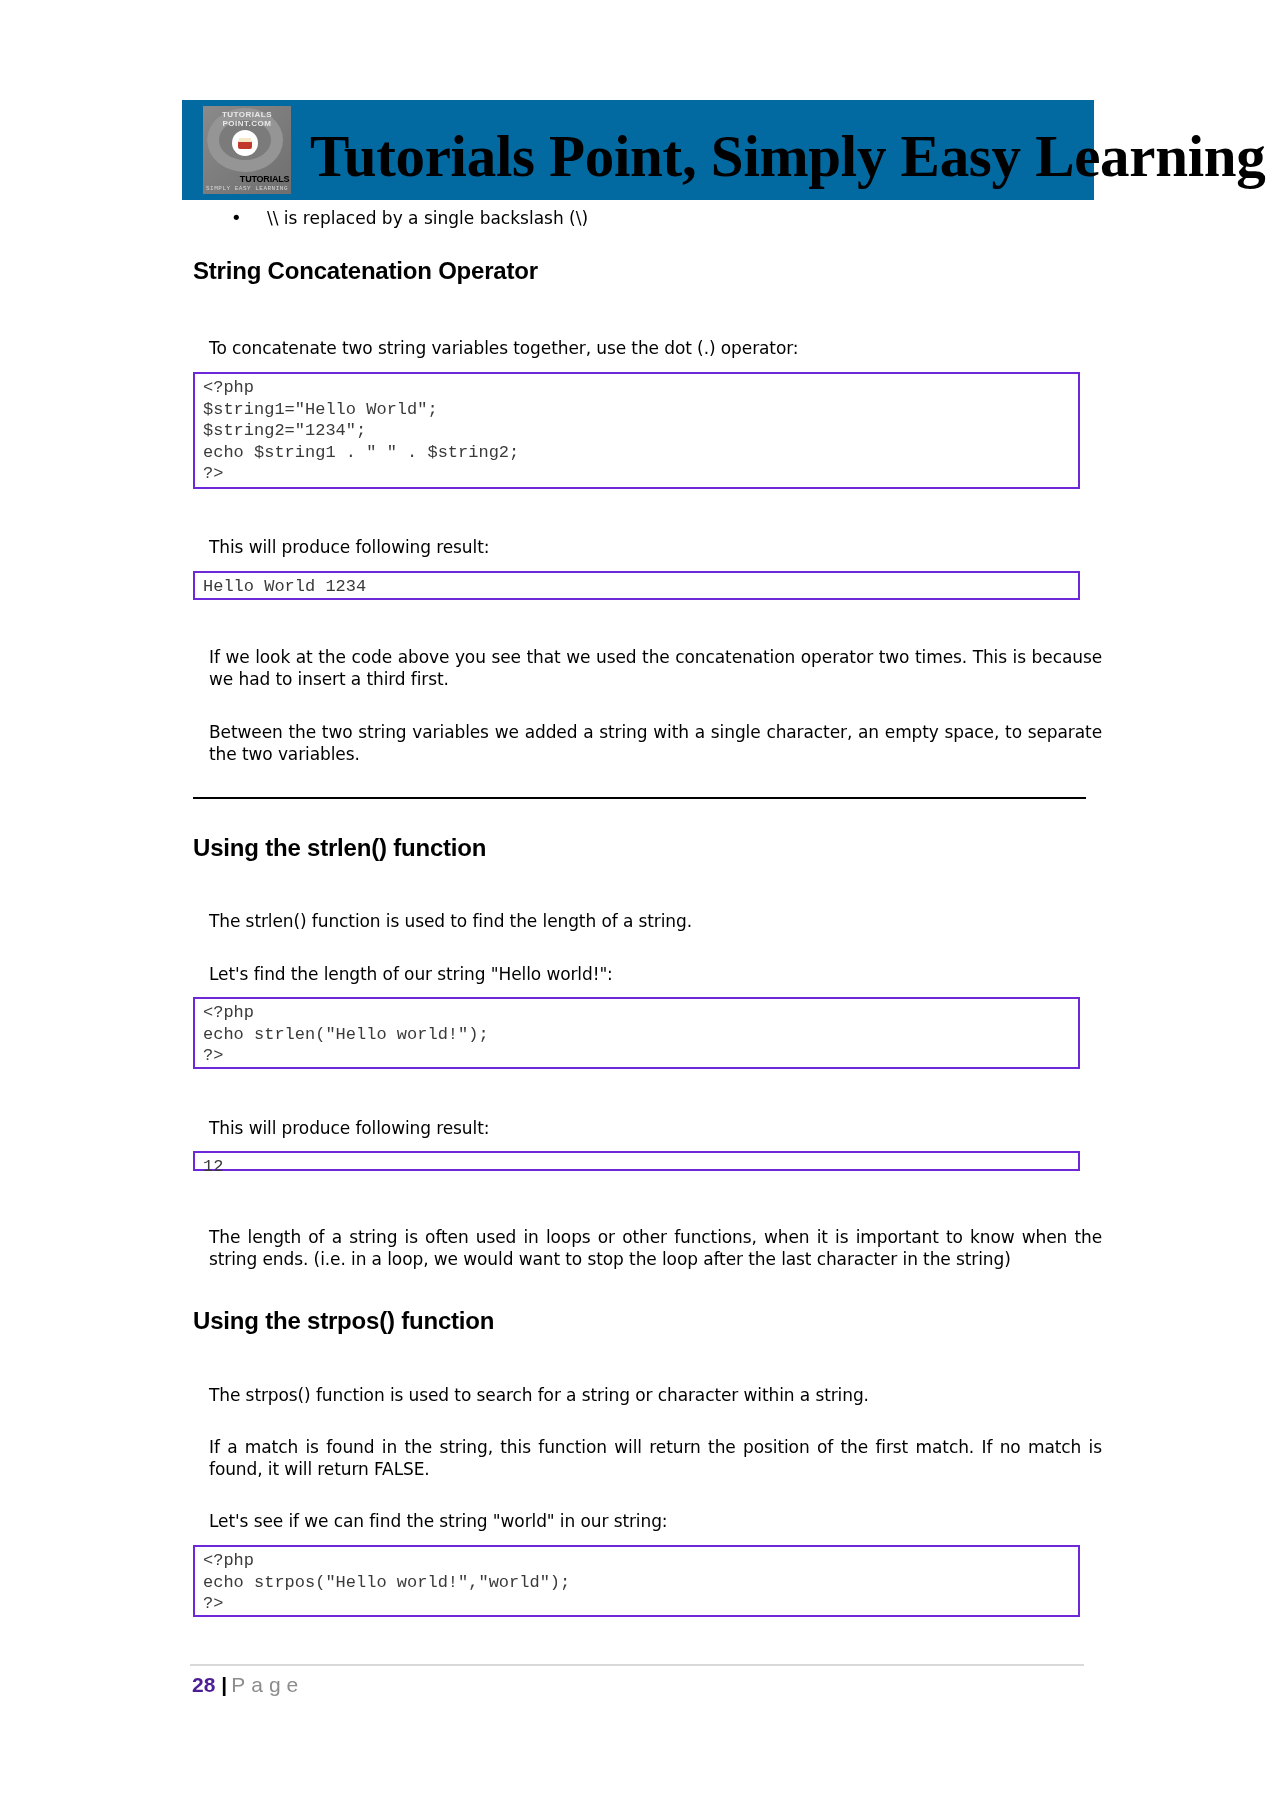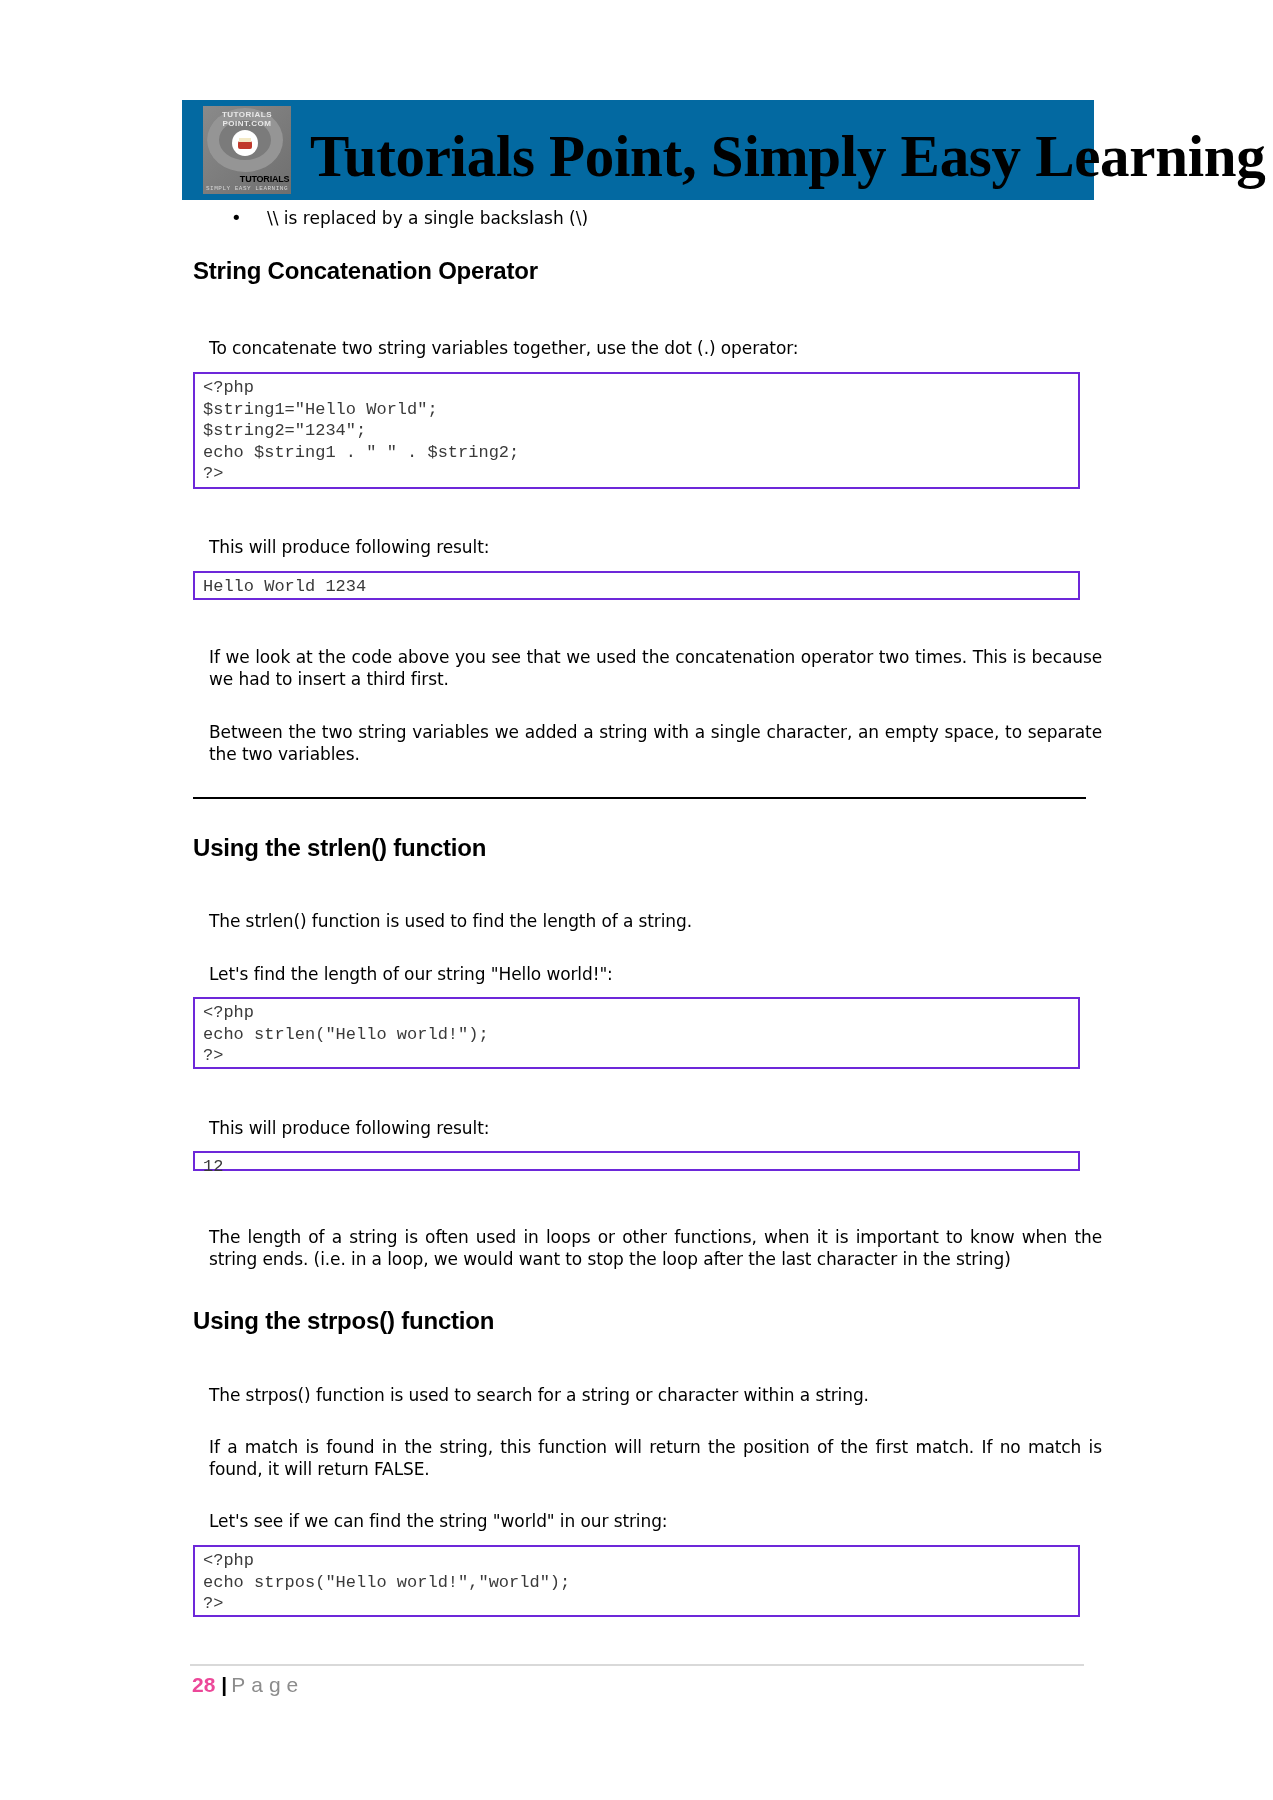--- a/index.html
+++ b/index.html
@@ -188,21 +188,21 @@
       background: #d9d9d9;
     }
     .footer {
       position: absolute;
       left: 192px;
       top: 1673px;
       font-family: "Liberation Sans", sans-serif;
       font-size: 21px;
       white-space: nowrap;
     }
-    .footer .num { font-weight: bold; color: #ec4899; }
+    .footer .num { font-weight: bold; color: #4c1d95; }
     .footer .bar { font-weight: bold; color: #000; margin: 0 4px 0 6px; }
     .footer .page { color: #8c8c8c; letter-spacing: 6px; }
   </style>
 </head>
 <body>
 
 <div class="header-bar">
   <div class="logo">
     <div class="ring"></div>
     <div class="ring-text">TUTORIALS POINT.COM</div>

